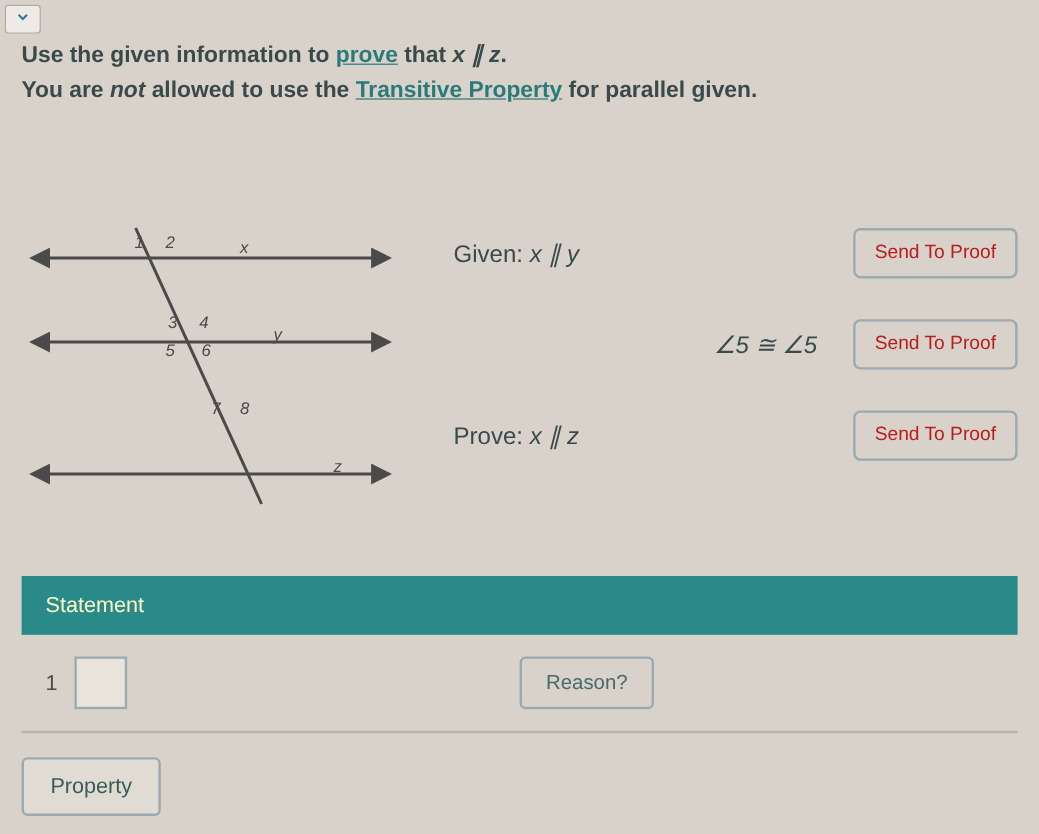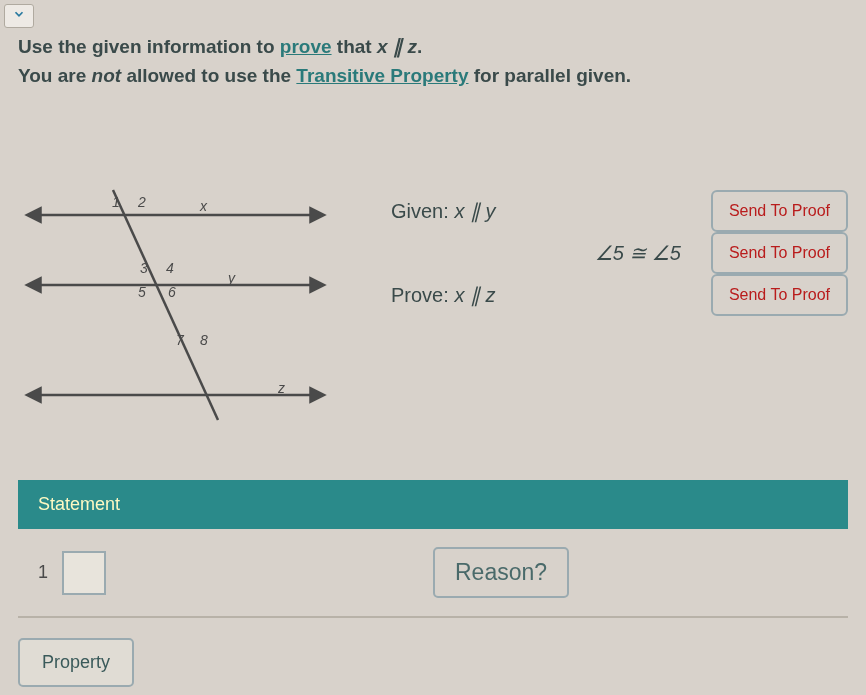--- a/index.html
+++ b/index.html
@@ -53,22 +53,22 @@
   .diagram .lbl {
     position: absolute;
     font-style: italic;
     font-size: 14px;
     color: #4a4a4a;
   }
   .facts {
     flex: 1;
     display: flex;
     flex-direction: column;
+    gap: 34px;
     padding-top: 20px;
-    margin-left: 13px;
   }
   .fact-row {
     display: flex;
     align-items: center;
     justify-content: space-between;
   }
   .fact-text {
     font-size: 20px;
     color: #3a4a4a;
     font-weight: 500;
@@ -112,21 +112,21 @@
     border: 2px solid #9aaab0;
     background: #e8e4dc;
     cursor: pointer;
   }
   .reason-btn {
     border: 2px solid #9aaab0;
     border-radius: 5px;
     padding: 10px 20px;
     background: transparent;
     color: #4a6a6a;
-    font-size: 23px;
+    font-size: 17px;
     cursor: pointer;
   }
   .validate-btn {
     margin-top: 20px;
     border: 2px solid #9aaab0;
     border-radius: 5px;
     padding: 12px 22px;
     background: #e0dcd4;
     color: #3a5a5a;
     font-size: 18px;

